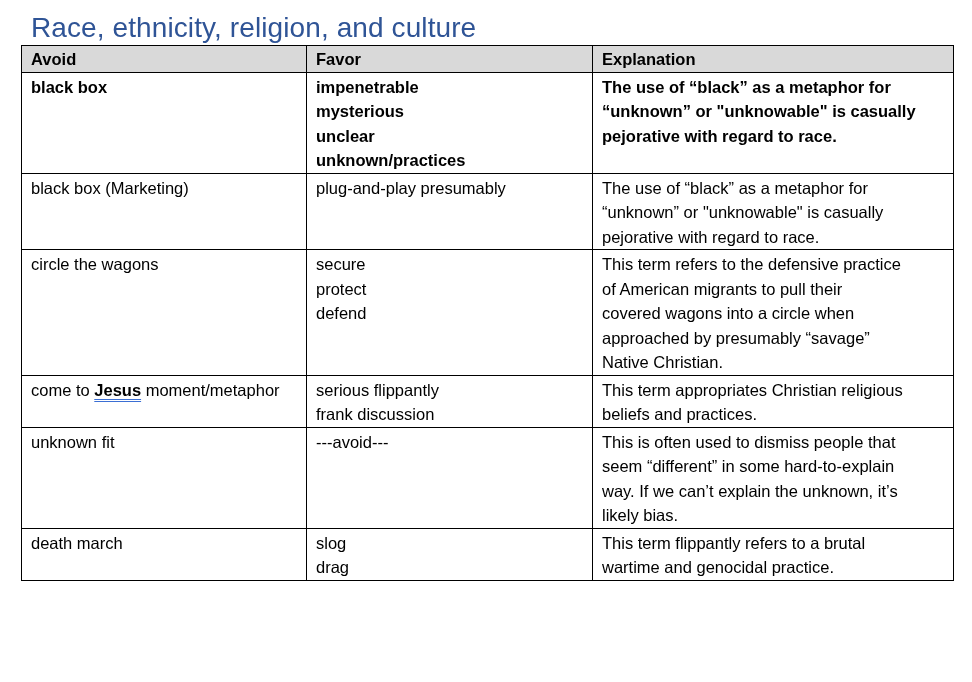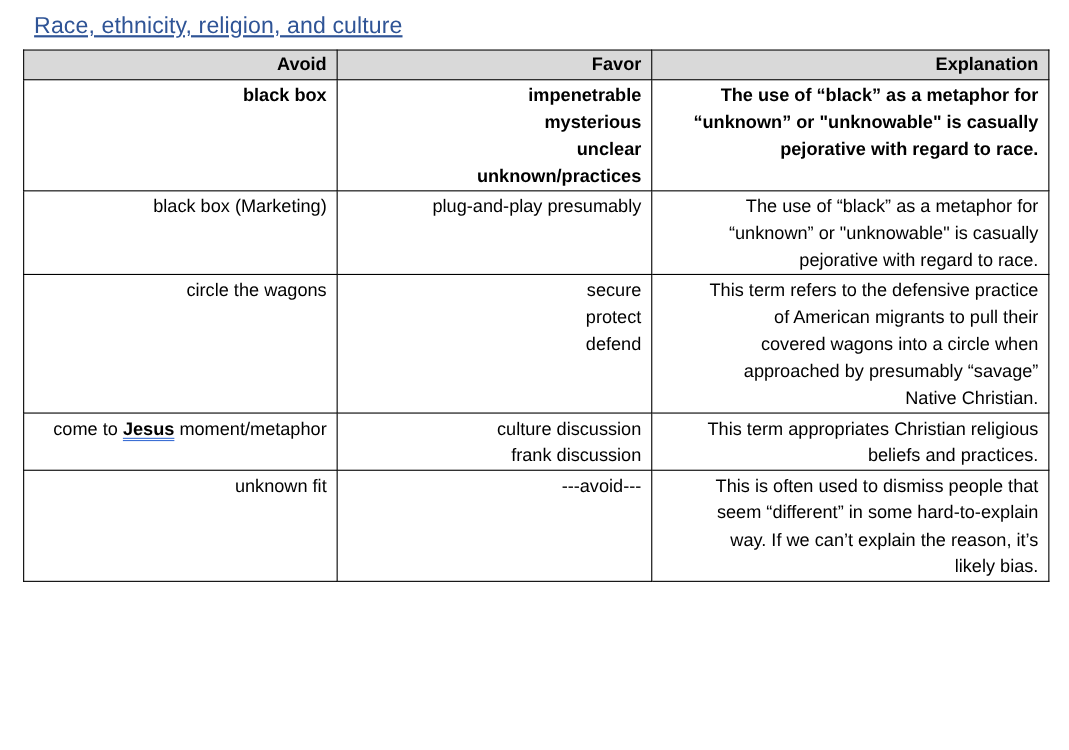--- a/index.html
+++ b/index.html
@@ -1,23 +1,23 @@
 <!DOCTYPE html>
 <html><head>
 <meta charset="utf-8">
 <style>
   html, body { margin: 0; padding: 0; background: #ffffff; }
   body { width: 972px; height: 682px; overflow: hidden; position: relative;
          font-family: "Liberation Sans", "DejaVu Sans", sans-serif; color: #000; }
-  .title { position: absolute; left: 31px; top: 12px; font-size: 21px;
-           color: #2f5496; letter-spacing: 0.1px; text-decoration: underline; }
+  .title { position: absolute; left: 31px; top: 12px; font-size: 28px;
+           color: #2f5496; letter-spacing: 0.1px; }
   table { position: absolute; left: 21px; top: 45px; border-collapse: collapse;
           table-layout: fixed; width: 932px; }
   col.c1 { width: 285px; } col.c2 { width: 286px; } col.c3 { width: 361px; }
-  th, td { border: 1.3px solid #000; vertical-align: top; text-align: right;
+  th, td { border: 1.3px solid #000; vertical-align: top; text-align: left;
            padding: 2px 9px 0 9px; font-size: 16.5px; line-height: 24.5px; }
   th { background: #d9d9d9; font-weight: bold; height: 22px; padding-top: 1px; padding-bottom: 0; }
   td .line { display: block; white-space: nowrap; }
   .spell { text-decoration: underline double #3b6fd4; text-underline-offset: 3px; font-weight: bold; }
   tr.r1 td { height: 96px; font-weight: bold; }
   tr.r2 td { height: 48px; }
   tr.r3 td { height: 122px; }
   tr.r4 td { height: 48px; }
   tr.r5 td { height: 98px; }
   tr.r6 td { height: 22px; }
@@ -89,38 +89,51 @@
         <span class="line">approached by presumably “savage”</span>
         <span class="line">Native Christian.</span>
       </td>
     </tr>
 
     <tr class="r4">
       <td>
           <span class="line"><span>come to </span><span class="spell">Jesus</span><span> moment/metaphor</span></span>
         </td>
       <td>
-        <span class="line">culture discussion</span>
+        <span class="line">serious flippantly</span>
         <span class="line">frank discussion</span>
       </td>
       <td>
         <span class="line">This term appropriates Christian religious</span>
         <span class="line">beliefs and practices.</span>
       </td>
     </tr>
 
     <tr class="r5">
       <td>
           <span class="line">unknown fit</span>
         </td>
       <td>
         <span class="line">---avoid---</span>
       </td>
       <td>
         <span class="line">This is often used to dismiss people that</span>
         <span class="line">seem “different” in some hard-to-explain</span>
-        <span class="line">way. If we can’t explain the reason, it’s</span>
+        <span class="line">way. If we can’t explain the unknown, it’s</span>
         <span class="line">likely bias.</span>
       </td>
     </tr>
 
+    <tr class="r6">
+      <td>
+          <span class="line">death march</span>
+        </td>
+      <td>
+        <span class="line">slog</span>
+        <span class="line">drag</span>
+      </td>
+      <td>
+        <span class="line">This term flippantly refers to a brutal</span>
+        <span class="line">wartime and genocidal practice.</span>
+      </td>
+    </tr>
   </tbody>
 </table>
 
 </body></html>

